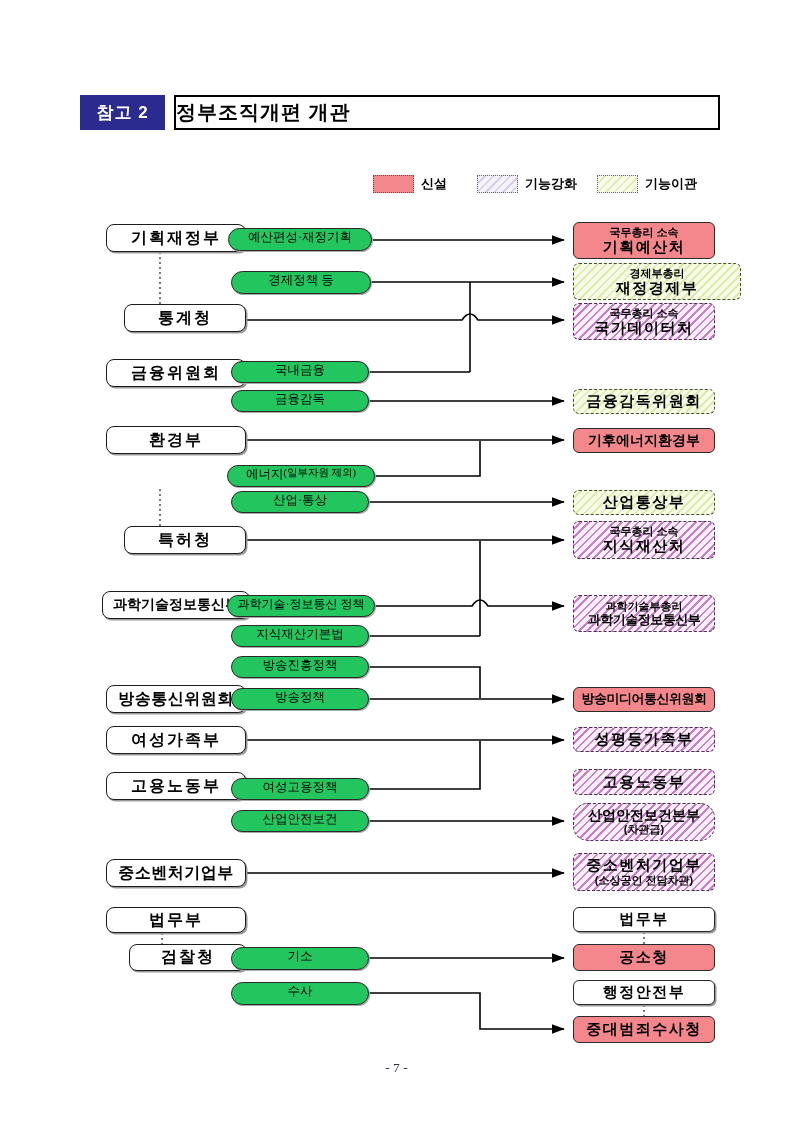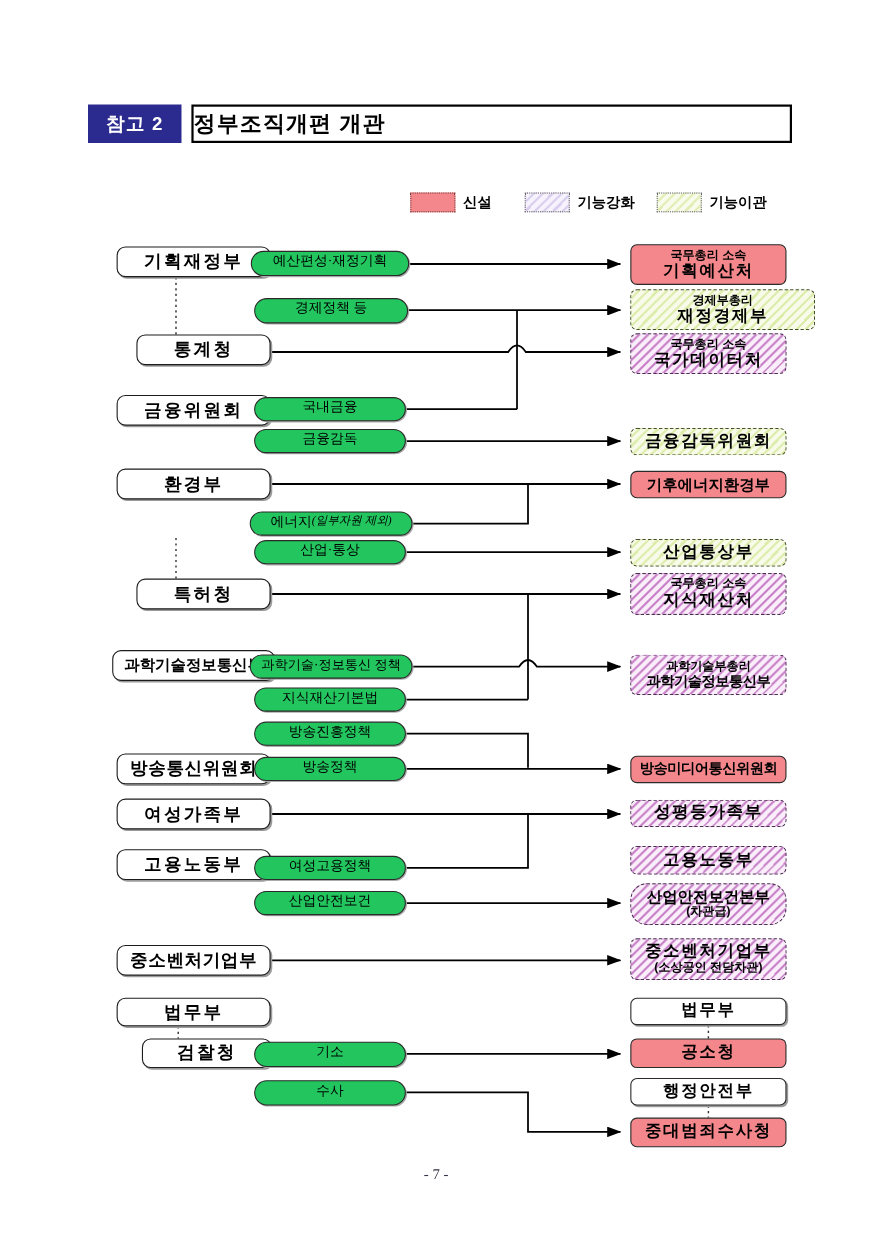--- a/index.html
+++ b/index.html
@@ -30,21 +30,21 @@
     display:flex;align-items:center;justify-content:center;font-weight:bold;font-size:16px;letter-spacing:2px;
     box-shadow:1.5px 1.5px 0 0 #9a9a9a;z-index:2;white-space:nowrap;margin-left:24px;
   }
   
   .mbox{
     position:absolute;box-sizing:border-box;background:#22c55e;border:1.4px solid #2a2a2a;border-radius:999px;
     display:flex;align-items:flex-start;justify-content:center;font-size:12.5px;
     font-family:"Liberation Serif","DejaVu Serif",serif;
     box-shadow:1px 1px 0 0 #aaa;z-index:2;white-space:nowrap;
   }
-  .mbox .note{font-size:10.5px;font-style:italic;}
+  .mbox .note{font-size:10.5px;}
   
   .rbox{
     position:absolute;box-sizing:border-box;border:1.6px solid #2a2a2a;border-radius:6px;
     display:flex;flex-direction:column;align-items:center;justify-content:center;
     font-weight:bold;z-index:2;white-space:nowrap;background:#fff;
   }
   .rbox .main{font-size:15px;letter-spacing:1.5px;line-height:1.1;}
   .rbox .main.med{font-size:14px;letter-spacing:0;}
   .rbox .main.tight{font-size:13px;letter-spacing:-0.5px;}
   .rbox .top,.rbox .bottom{font-size:11px;letter-spacing:0;line-height:1.15;}

